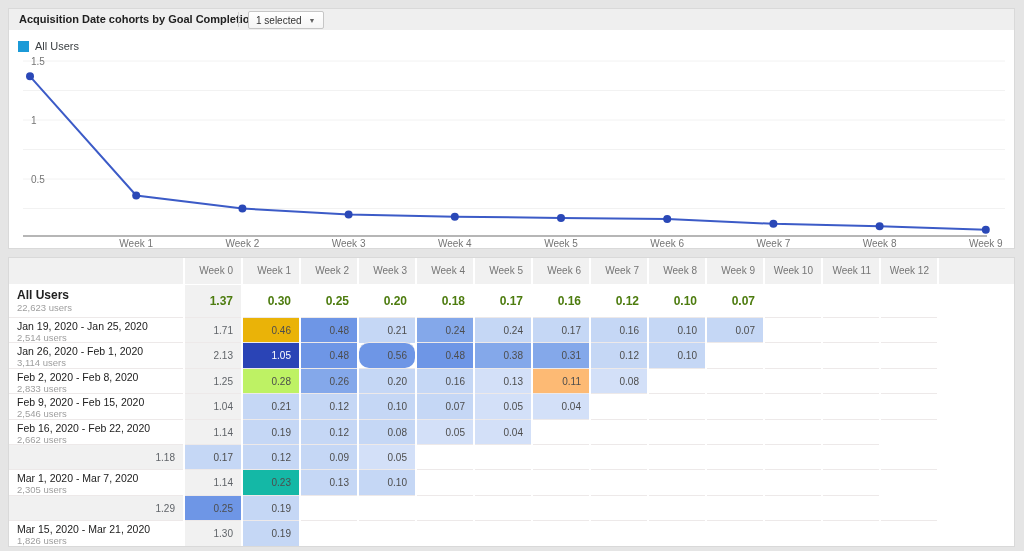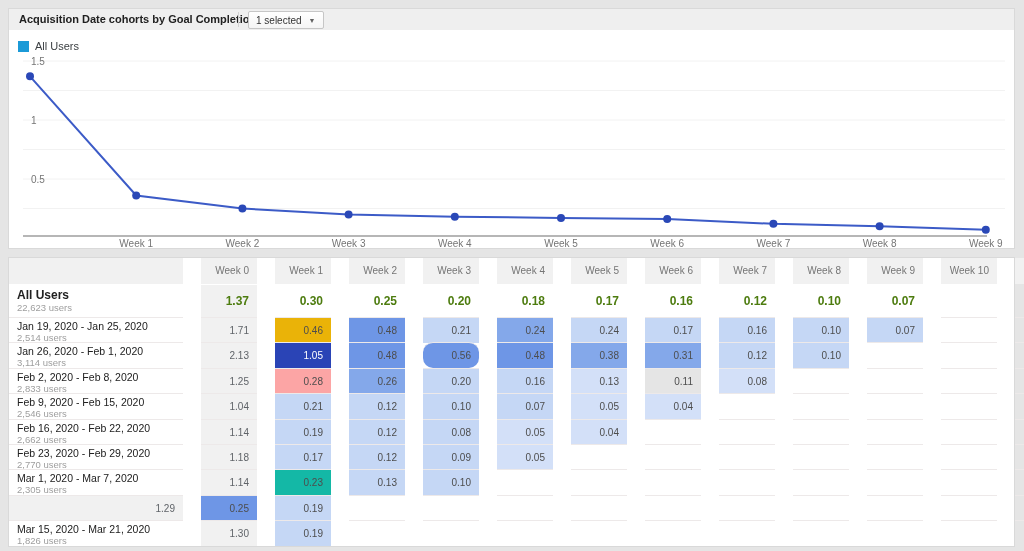--- a/index.html
+++ b/index.html
@@ -14,21 +14,21 @@
   .hdr-divider { position:absolute; left:229px; top:3px; width:1px; height:15px; background:#d2d2d2; }
   .selector-btn { position:absolute; left:239px; top:2px; height:18px; padding:0 7px; border:1px solid #c6c6c6; border-radius:2px; background:linear-gradient(#ffffff,#f5f5f5); font-size:10px; color:#333; display:flex; align-items:center; gap:7px; cursor:pointer; }
   .caret { font-size:7px; color:#616161; line-height:1; }
   .legend { position:absolute; left:9px; top:31px; display:flex; align-items:center; gap:6px; }
   .swatch { width:11px; height:11px; }
   .legend-label { font-size:11px; color:#3c4043; }
   #chart-svg { position:absolute; left:0; top:21px; }
 
   
   #table-card { left:8px; top:257px; width:1007px; height:290px; }
-  .trow { display:grid; grid-template-columns:174px repeat(13,56px) 1fr; column-gap:18px; }
+  .trow { display:grid; grid-template-columns:174px repeat(13,56px) 1fr; column-gap:2px; }
   .thead-row { height:26px; margin-top:0; }
   .th { background:#f1f1f1; font-size:10px; color:#757575; text-align:right; padding-right:8px; line-height:26px; white-space:nowrap; overflow:hidden; }
   .th-filler { background:#f1f1f1; }
   .summary-row { height:32px; margin-top:1px; }
   .sum-label { padding-left:8px; display:flex; flex-direction:column; justify-content:center; }
   .sum-main { font-size:12px; font-weight:bold; color:#212121; line-height:13px; }
   .subtext { font-size:9.5px; color:#9e9e9e; line-height:11px; }
   .sum-cell { font-size:12px; font-weight:bold; color:#4d7c0f; text-align:right; padding-right:8px; line-height:32px; }
   .crow { height:25.4px; }
   .crow .bordered { border-top:1px solid #ede9e9; }
@@ -164,26 +164,26 @@
         <div class="c-cell bordered"></div>
         <div class="c-cell bordered"></div>
         <div></div>
       </div>
       <div class="trow crow">
         <div class="c-label bordered">
           <div class="c-main">Feb 2, 2020 - Feb 8, 2020</div>
           <div class="subtext">2,833 users</div>
         </div>
         <div class="c-cell bordered" style="background: rgb(241, 241, 241); color: rgb(95, 99, 104);">1.25</div>
-        <div class="c-cell bordered" style="background: #fca5a5;">0.28</div>
+        <div class="c-cell bordered" style="background: #bef264;">0.28</div>
         <div class="c-cell bordered" style="background: rgb(132, 168, 234);">0.26</div>
         <div class="c-cell bordered" style="background: rgb(197, 215, 245);">0.20</div>
         <div class="c-cell bordered" style="background: rgb(197, 215, 245);">0.16</div>
         <div class="c-cell bordered" style="background: rgb(211, 224, 248);">0.13</div>
-        <div class="c-cell bordered" style="background: #e5e5e5;">0.11</div>
+        <div class="c-cell bordered" style="background: #fdba74;">0.11</div>
         <div class="c-cell bordered" style="background: rgb(211, 224, 248);">0.08</div>
         <div class="c-cell bordered"></div>
         <div class="c-cell bordered"></div>
         <div class="c-cell bordered"></div>
         <div class="c-cell bordered"></div>
         <div class="c-cell bordered"></div>
         <div></div>
       </div>
       <div class="trow crow">
         <div class="c-label bordered">
@@ -219,24 +219,20 @@
         <div class="c-cell bordered"></div>
         <div class="c-cell bordered"></div>
         <div class="c-cell bordered"></div>
         <div class="c-cell bordered"></div>
         <div class="c-cell bordered"></div>
         <div class="c-cell bordered"></div>
         <div class="c-cell bordered"></div>
         <div></div>
       </div>
       <div class="trow crow">
-        <div class="c-label bordered">
-          <div class="c-main">Feb 23, 2020 - Feb 29, 2020</div>
-          <div class="subtext">2,770 users</div>
-        </div>
         <div class="c-cell bordered" style="background: rgb(241, 241, 241); color: rgb(95, 99, 104);">1.18</div>
         <div class="c-cell bordered" style="background: rgb(197, 215, 245);">0.17</div>
         <div class="c-cell bordered" style="background: rgb(197, 215, 245);">0.12</div>
         <div class="c-cell bordered" style="background: rgb(197, 215, 245);">0.09</div>
         <div class="c-cell bordered" style="background: rgb(211, 224, 248);">0.05</div>
         <div class="c-cell bordered"></div>
         <div class="c-cell bordered"></div>
         <div class="c-cell bordered"></div>
         <div class="c-cell bordered"></div>
         <div class="c-cell bordered"></div>

